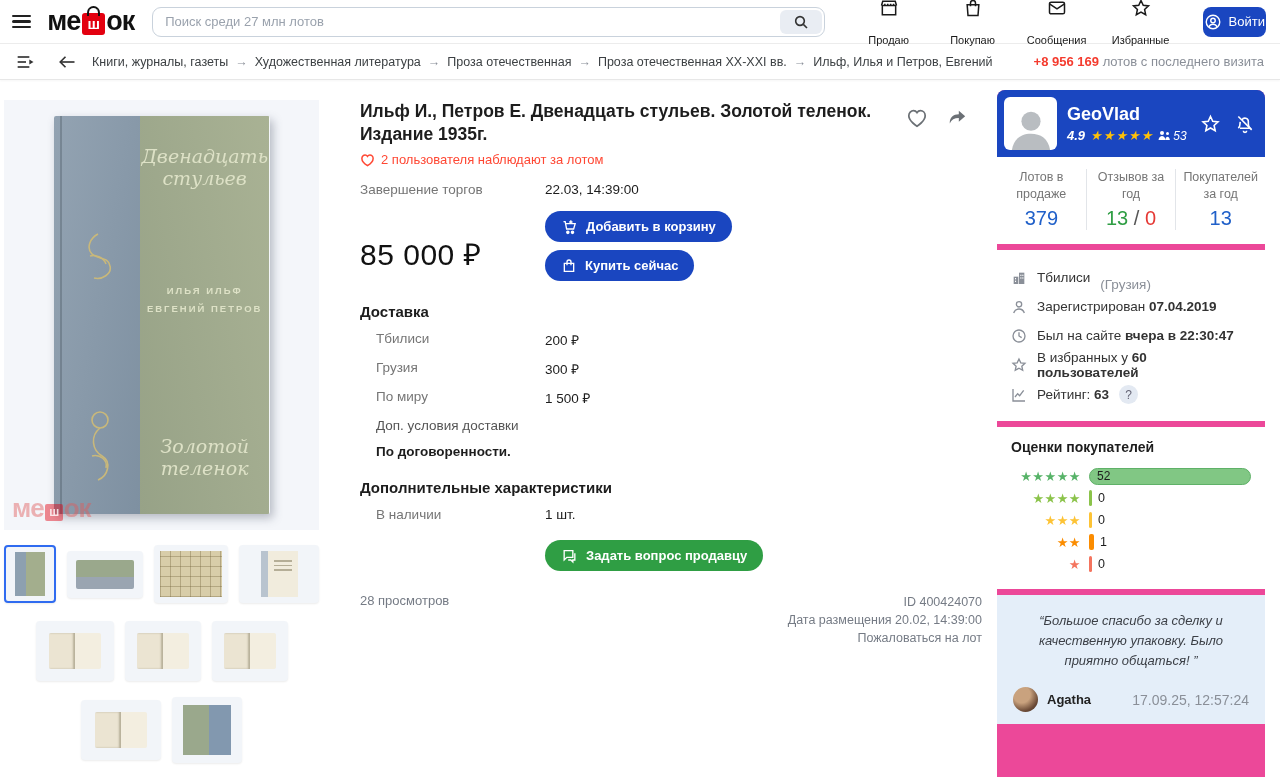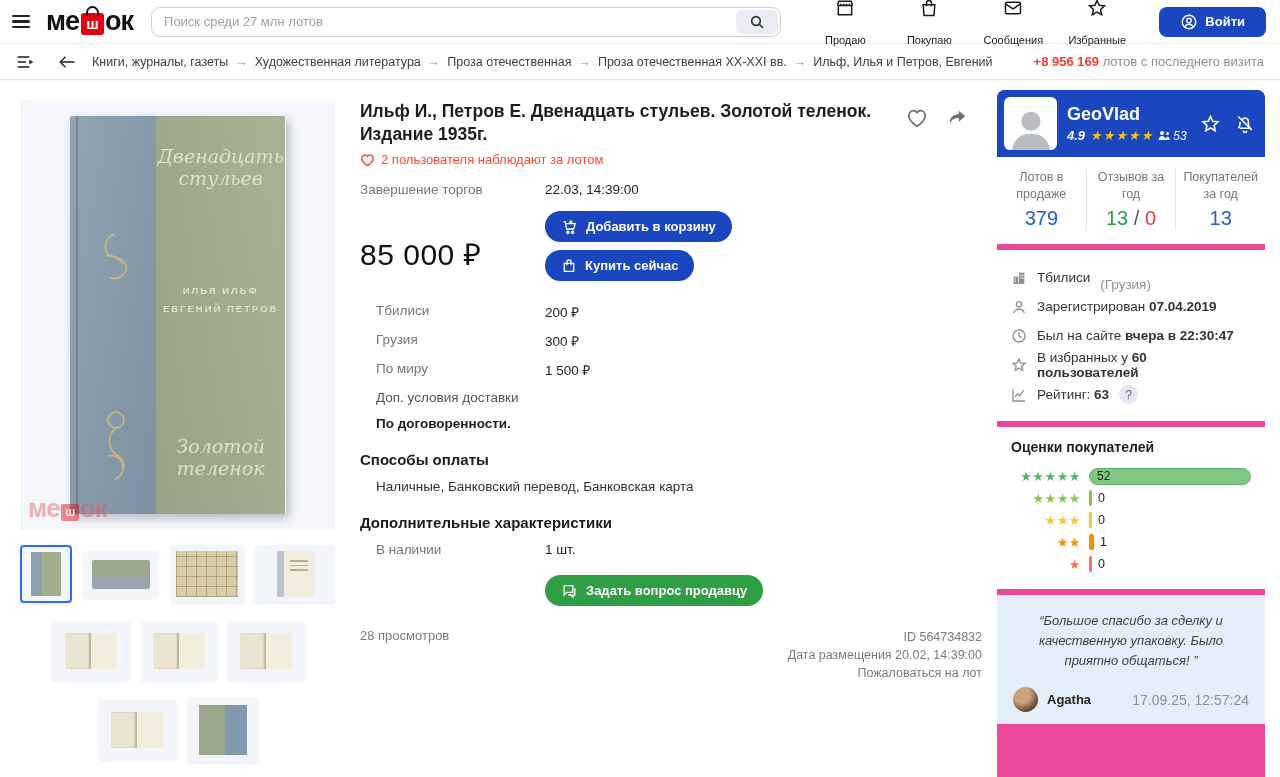--- a/index.html
+++ b/index.html
@@ -14,33 +14,33 @@
   .logo { display:flex; align-items:flex-end; font-weight:bold; font-size:27px; letter-spacing:-1px; color:#111; margin-right:18px; }
   .logo-bag { display:inline-block; width:23px; height:22px; background:#e3000f; border-radius:3px; color:#fff; font-size:15px; font-weight:bold; text-align:center; line-height:22px; letter-spacing:0; position:relative; margin:0 1px 2px 2px; }
   .logo-bag::before { content:""; position:absolute; top:-7px; left:5px; width:9px; height:8px; border:2.6px solid #111; border-bottom:none; border-radius:7px 7px 0 0; }
   .searchbox { position:relative; width:700px; height:30px; }
   .searchbox input { width:100%; height:100%; border:1px solid #c9d2dc; border-radius:9px; padding:0 52px 0 12px; font-size:13px; color:#333; outline:none; font-family:inherit; }
   .searchbox input::placeholder { color:#9aa2ad; }
   .search-btn { position:absolute; right:3px; top:3px; width:42px; height:24px; background:#e9edf3; border-radius:6px; display:flex; align-items:center; justify-content:center; cursor:pointer; }
   .top-nav { display:flex; align-items:flex-start; margin-left:26px; gap:8px; }
   .nav-item { width:76px; display:flex; flex-direction:column; align-items:center; gap:16px; cursor:pointer; color:#1a1a1a; }
   .nav-item .lbl { font-size:11px; }
-  .login-btn { margin-left:24px; height:30px; background:#1a46c0; color:#fff; border:none; border-radius:8px; display:flex; align-items:center; gap:7px; padding:0 21px; font-size:13px; font-weight:bold; cursor:pointer; font-family:inherit; }
+  .login-btn { margin-left:24px; height:30px; background:#1a46c0; color:#fff; border:none; border-radius:8px; display:flex; align-items:center; gap:7px; padding:0 1px; font-size:13px; font-weight:normal; cursor:pointer; font-family:inherit; }
 
   
   .crumbbar { display:flex; align-items:center; height:36px; padding:0 16px; border-bottom:1px solid #e7e7e7; box-shadow:0 1px 2px rgba(0,0,0,.04); font-size:12.5px; color:#3c4043; background:#fff; }
   .crumbbar .cats-icon { margin-right:22px; cursor:pointer; }
   .crumbbar .back-icon { margin-right:16px; cursor:pointer; }
   .crumb { cursor:pointer; }
   .crumb-sep { color:#8a8f98; margin:0 7px; }
   .crumb-right { margin-left:auto; font-size:13px; color:#8a8f98; }
   .crumb-right b { color:#f43b2e; font-weight:bold; }
 
   
-  .photo-col { position:absolute; left:20px; top:100px; width:315px; }
+  .photo-col { position:absolute; left:4px; top:100px; width:315px; }
   .main-photo { width:315px; height:430px; background:#f4f6fa; position:relative; display:flex; align-items:center; justify-content:center; cursor:pointer; }
   .book { width:216px; height:398px; display:flex; box-shadow:3px 4px 10px rgba(60,70,90,.35); border-radius:2px; overflow:hidden; position:relative; }
   .book-left { width:40%; background:linear-gradient(100deg,#93a3b2,#7e90a1); position:relative; }
   .book-left::before { content:""; position:absolute; left:6px; top:0; bottom:0; width:2px; background:rgba(40,50,60,.25); }
   .book-right { width:60%; background:linear-gradient(260deg,#a9b294,#97a287); display:flex; flex-direction:column; align-items:center; padding:30px 6px 34px; }
   .cover-script { font-family:"DejaVu Serif", serif; font-style:italic; font-size:19px; color:#dde1c6; text-align:center; line-height:1.15; }
   .cover-authors { margin-top:92px; font-size:9.5px; font-weight:bold; letter-spacing:2px; color:#dde1c6; text-align:center; line-height:1.9; }
   .cover-bottom { margin-top:auto; }
   .ornament { position:absolute; left:14px; }
   .watermark { position:absolute; left:8px; bottom:6px; display:flex; align-items:flex-end; font-size:26px; font-weight:bold; color:rgba(225,90,90,.45); letter-spacing:-1px; }
@@ -375,42 +375,39 @@
           <svg width="16" height="16" viewBox="0 0 24 24" fill="none" stroke="#fff" stroke-width="2">
               <path d="M5 8h14v12H5z"></path>
               <path d="M9 11V6a3 3 0 0 1 6 0v5"></path>
             </svg>
           <span>Купить сейчас</span>
         </button>
       </div>
     </div>
 
     <div class="delivery">
+      <div class="sec-head">Доставка</div>
       <div class="kv indent">
         <span class="k" style="width:169px">Тбилиси</span>
         <span class="v">200 ₽</span>
       </div>
       <div class="kv indent">
         <span class="k" style="width:169px">Грузия</span>
         <span class="v">300 ₽</span>
       </div>
       <div class="kv indent">
         <span class="k" style="width:169px">По миру</span>
         <span class="v">1 500 ₽</span>
       </div>
       <div class="kv indent" style="margin-top:11px">
         <span class="k" style="width:100%;color:#555">Доп. условия доставки</span>
       </div>
       <div class="bold-val indent">По договоренности.</div>
     </div>
 
-    <div class="payment">
-      <div class="sec-head">Способы оплаты</div>
-      <div class="pay-val indent" style="margin-top:11px">Наличные, Банковский перевод, Банковская карта</div>
-    </div>
 
     <div class="extra">
       <div class="sec-head">Дополнительные характеристики</div>
       <div class="kv indent">
         <span class="k" style="width:169px">В наличии</span>
         <span class="v">1 шт.</span>
       </div>
     </div>
 
     <div class="ask-row">
@@ -419,21 +416,21 @@
             <path d="M4 4h13v10H8l-4 4V4z"></path>
             <path d="M20 8v10h-3v3l-3-3h-4"></path>
           </svg>
         <span>Задать вопрос продавцу</span>
       </button>
     </div>
 
     <div class="meta-row">
       <span>28 просмотров</span>
       <div class="meta-right">
-        <div>ID 564734832</div>
+        <div>ID 400424070</div>
         <div>Дата размещения 20.02, 14:39:00</div>
         <div class="report">Пожаловаться на лот</div>
       </div>
     </div>
   </div>
 
   <div class="seller-col">
     <div class="seller-head">
       <div class="avatar">
         <svg width="46" height="44" viewBox="0 0 48 46">

